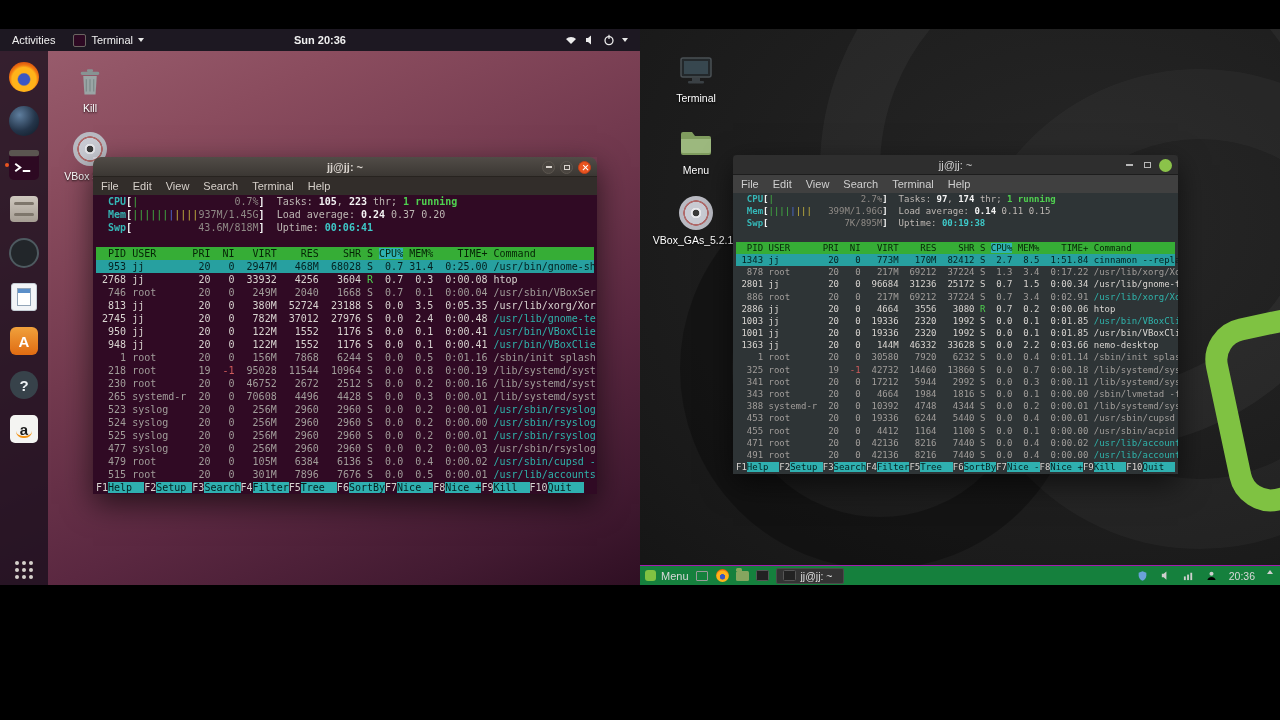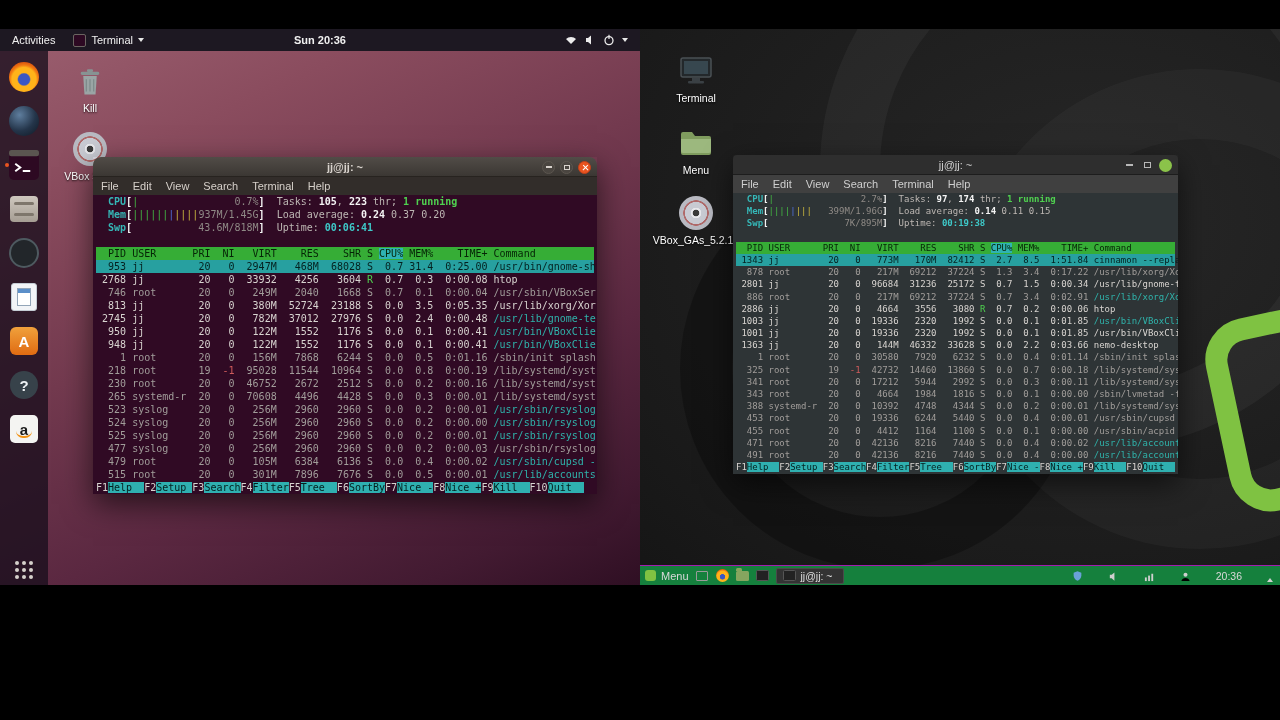--- a/index.html
+++ b/index.html
@@ -111,21 +111,21 @@
 #m-panel{position:absolute;left:0;bottom:0;width:100%;height:20px;background:#15803d;border-top:1px solid #a21caf;display:flex;align-items:center;gap:7px;padding:0 5px;z-index:40;font-size:11px;color:#d8d8d8}
 .mint-dot{width:11px;height:11px;border-radius:3px;background:#7fc242}
 .menu-btn{display:flex;align-items:center;gap:5px}
 .pl-ic{width:13px;height:13px;display:flex;align-items:center;justify-content:center}
 .pl-desktop{width:12px;height:10px;border:1.5px solid #9a9a9a;border-radius:1px}
 .pl-firefox{width:13px;height:13px;border-radius:50%;background:radial-gradient(circle at 50% 60%,#3a57c4 0 24%,#ffb31a 30% 55%,#e3560e 75%)}
 .pl-folder{width:13px;height:10px;background:#86a55f;border-radius:1.5px;position:relative}
 .pl-folder::before{content:"";position:absolute;top:-2.5px;left:0;width:6px;height:3px;background:#86a55f;border-radius:1.5px 1.5px 0 0}
 .pl-term{width:13px;height:11px;background:#222;border:1px solid #555;border-radius:1.5px}
 .win-btn{display:flex;align-items:center;gap:5px;background:#333;border:1px solid #4a4a4a;border-radius:2px;padding:1px 10px 1px 6px;color:#ddd;font-size:10.5px}
-.tray{margin-left:auto;display:flex;align-items:flex-end;gap:25px;padding-right:2px}
+.tray{margin-left:auto;display:flex;align-items:flex-start;gap:12px;padding-right:2px}
 .tray svg{display:block}
 .caret-up{width:0;height:0;border-left:3.5px solid transparent;border-right:3.5px solid transparent;border-bottom:4px solid #cfcfcf}
 .pclock{font-size:10.5px}
 </style>
 </head>
 <body>
 
 <div id="stage">
 
   <div id="ubuntu" class="pane">

